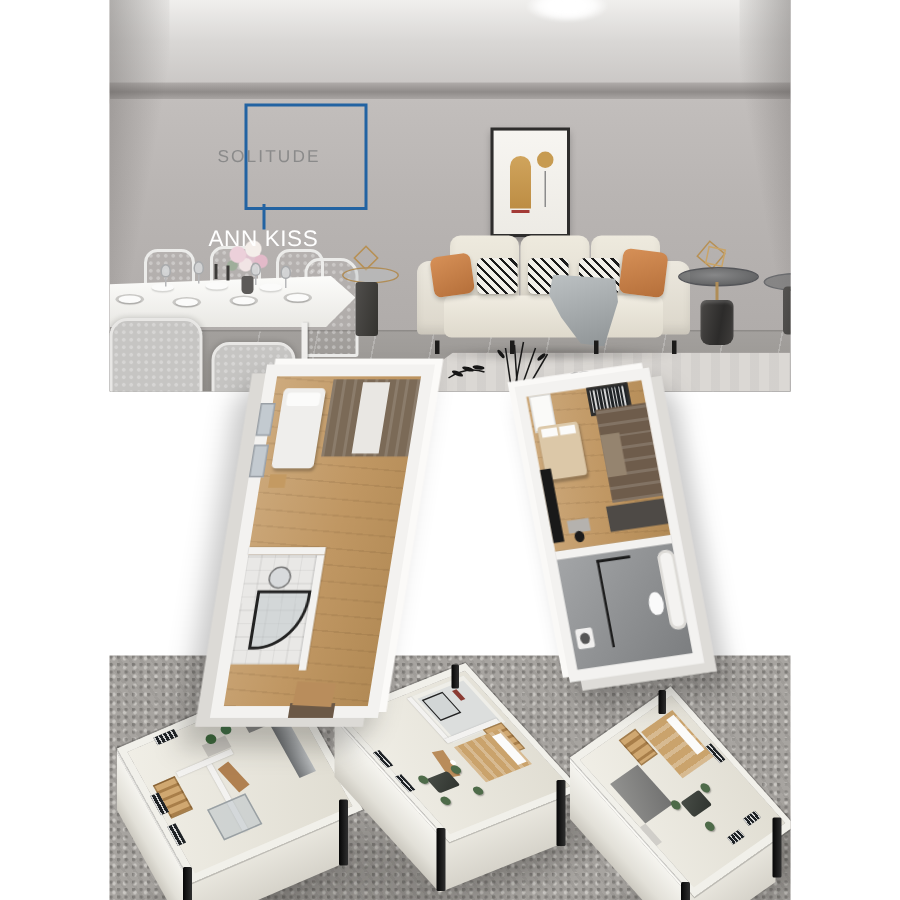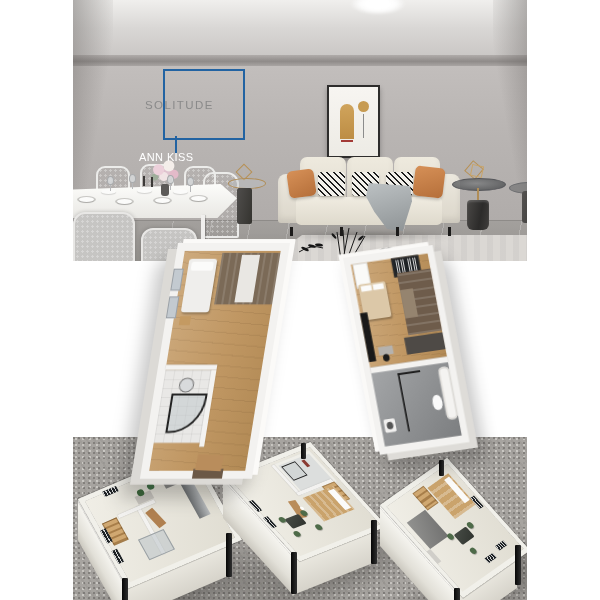--- a/index.html
+++ b/index.html
@@ -76,21 +76,21 @@
   .fchair{background:#c6c5c3;border:2px solid #e8e7e5;border-radius:12px 12px 0 0;
      background-image:radial-gradient(rgba(255,255,255,.28) 1px,rgba(0,0,0,0) 1.4px);background-size:5px 5px;box-shadow:0 0 4px rgba(0,0,0,.2);}
   .acc-table-top{left:155px;top:178px;width:36px;height:9px;border-radius:50%;border:1px solid #b08d57;background:rgba(190,195,198,.4);}
   .acc-sphere{left:165px;top:166px;width:10px;height:10px;border:1px solid #b79054;transform:rotate(45deg);}
   .acc-base{left:164px;top:188px;width:15px;height:36px;background:linear-gradient(100deg,#504e4c,#34332f);border-radius:2px;}
 
   
   .blue-box{left:163px;top:69px;width:78px;height:67px;border:2px solid #2263a2;z-index:9;}
   .blue-line{left:175px;top:136px;width:2px;height:17px;background:#2263a2;z-index:9;}
   .title{left:145px;top:99px;font-size:11.5px;letter-spacing:1.4px;color:#8a8a8a;z-index:10;white-space:nowrap;}
-  .subtitle{left:139px;top:151px;font-size:11px;letter-spacing:.4px;color:#ffffff;z-index:10;white-space:nowrap;}
+  .subtitle{left:139px;top:151px;font-size:15px;letter-spacing:.4px;color:#ffffff;z-index:10;white-space:nowrap;}
 
   
   .plan{transform-origin:0 0;background:#f3f2f0;z-index:6;}
   .plan-l{left:178px;top:243px;width:112px;height:238px;transform:matrix(1,0,-0.16,0.99,0,0);
           box-shadow:-9px 6px 0 #dcdad6, 5px -4px 0 #fbfaf8;filter:drop-shadow(-8px 14px 9px rgba(0,0,0,.22));}
   .plan-r{left:343px;top:258px;width:112px;height:210px;transform:matrix(0.80,-0.116,0.176,0.938,0,0);
           box-shadow:9px 7px 0 #dedcd8, -5px -4px 0 #faf9f7;filter:drop-shadow(8px 14px 9px rgba(0,0,0,.22));}
   .wood{background:linear-gradient(100deg,#cdaa7d,#c09763 55%,#b28a55);
         background-image:repeating-linear-gradient(5deg,rgba(70,45,20,.10) 0 1px,rgba(0,0,0,0) 1px 11px),
                          linear-gradient(100deg,#cdaa7d,#c09763 55%,#b28a55);}

